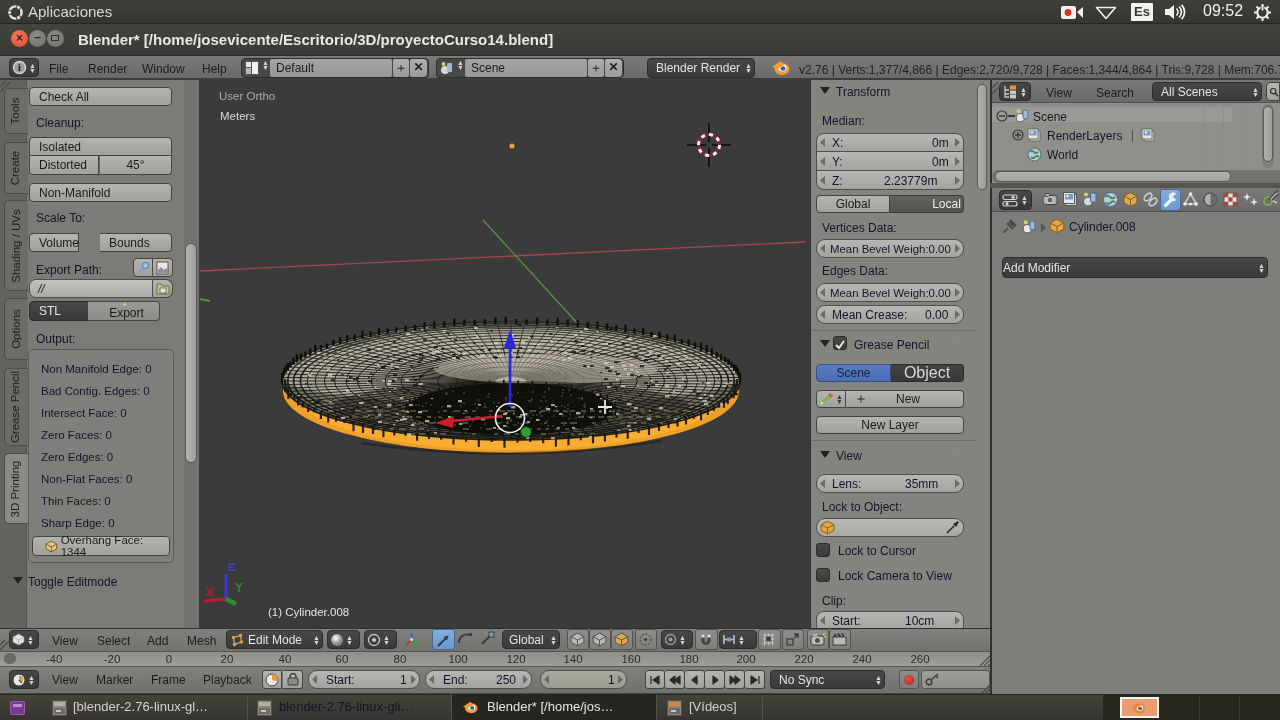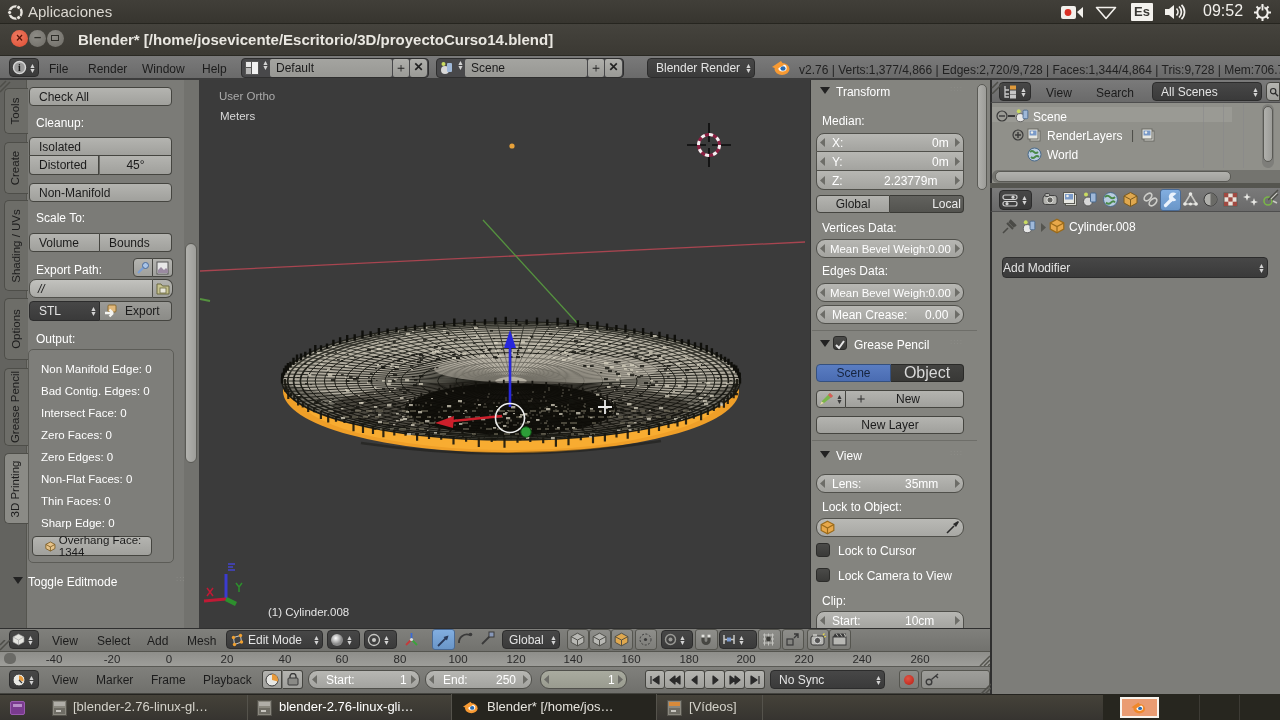--- a/index.html
+++ b/index.html
@@ -1,20 +1,20 @@
 <!DOCTYPE html>
 <html><head><meta charset="utf-8"><style>
 *{margin:0;padding:0;box-sizing:border-box;}
 html,body{width:1280px;height:720px;overflow:hidden;font-family:"Liberation Sans",sans-serif;}
 body{position:relative;background:#7c7c78;}
 .abs{position:absolute;}
 .btn{position:absolute;background:linear-gradient(#b4b4b0,#a0a09c);border:1px solid #454540;border-radius:4px;color:#1b1b1b;font-size:12px;display:flex;align-items:center;}
 .pill{position:absolute;background:linear-gradient(#b7b7b3,#a3a39f);border:1px solid #50504b;border-radius:9px;color:#1b1b1b;font-size:12px;display:flex;align-items:center;}
 .dk{position:absolute;background:linear-gradient(#474747,#3a3a3a);border:1px solid #2c2c2c;border-radius:4px;color:#e4e4e4;font-size:12px;display:flex;align-items:center;}
-.lbl{position:absolute;color:#ffffff;font-size:12px;white-space:nowrap;}
+.lbl{position:absolute;color:#0f172a;font-size:12px;white-space:nowrap;}
 .mnu{color:#1c1c1c;font-size:12px;white-space:nowrap;position:absolute;}
 .grip{position:absolute;color:#8f8f8b;font-size:8px;letter-spacing:1px;}
 .spin{display:flex;flex-direction:column;justify-content:center;line-height:5px;font-size:7px;color:#d4d4d4;padding:0 2px;}
 </style></head><body>
 <div class="abs" style="left:0;top:0;width:1280px;height:24px;background:linear-gradient(#413f39,#37352f);border-bottom:1px solid #26251f;">
 <svg class="abs" style="left:7px;top:4px;" width="17" height="17" viewBox="0 0 17 17">
       <circle cx="8.5" cy="8.5" r="6.1" fill="none" stroke="#e7e4de" stroke-width="2.4"></circle>
       <circle cx="2.6" cy="8.5" r="2.1" fill="#e7e4de" stroke="#37352f" stroke-width="1"></circle>
       <circle cx="11.6" cy="3.4" r="2.1" fill="#e7e4de" stroke="#37352f" stroke-width="1"></circle>
       <circle cx="11.6" cy="13.6" r="2.1" fill="#e7e4de" stroke="#37352f" stroke-width="1"></circle>
@@ -126,21 +126,21 @@
 <div class="abs" style="left:3px;top:453px;width:25px;height:71px;display:flex;align-items:center;justify-content:center;">
     <span style="transform:rotate(-90deg);white-space:nowrap;font-size:11.5px;color:#1d1d1d;">3D Printing</span>
   </div>
 <div class="btn" style="left:29px;top:87px;width:143px;height:19px;padding-left:9px;">Check All</div>
 <div class="lbl" style="left:36px;top:116px;">Cleanup:</div>
 <div class="btn" style="left:29px;top:137px;width:143px;height:19px;padding-left:9px;border-radius:4px 4px 0 0;">Isolated</div>
 <div class="btn" style="left:29px;top:156px;width:70px;height:19px;padding-left:9px;border-radius:0 0 0 4px;border-top:none;">Distorted</div>
 <div class="btn" style="left:99px;top:156px;width:73px;height:19px;border-radius:0 0 4px 0;border-top:none;border-left:1px solid #6a6a66;justify-content:center;">45°</div>
 <div class="btn" style="left:29px;top:183px;width:143px;height:19px;padding-left:9px;">Non-Manifold</div>
 <div class="lbl" style="left:36px;top:211px;">Scale To:</div>
-<div class="btn" style="left:29px;top:233px;width:71px;height:19px;padding-left:9px;border-radius:4px 0 0 4px;">Volume</div>
+<div class="btn" style="left:29px;top:233px;width:50px;height:19px;padding-left:9px;border-radius:4px 0 0 4px;">Volume</div>
 <div class="btn" style="left:100px;top:233px;width:72px;height:19px;padding-left:9px;border-radius:0 4px 4px 0;border-left:none;">Bounds</div>
 <div class="lbl" style="left:36px;top:263px;">Export Path:</div>
 <div class="btn" style="left:133px;top:258px;width:20px;height:19px;border-radius:4px 0 0 4px;">
     <svg width="14" height="14" viewBox="0 0 14 14" style="margin:auto">
       <path d="M2 12 L8 6" stroke="#7a9fd4" stroke-width="2.2"></path>
       <circle cx="9.5" cy="4.5" r="3" fill="#a8c4e8" stroke="#4a6a9a" stroke-width="1"></circle>
     </svg>
   </div>
 <div class="btn" style="left:153px;top:258px;width:20px;height:19px;border-radius:0 4px 4px 0;border-left:none;">
     <svg width="13" height="14" viewBox="0 0 13 14" style="margin:auto">
@@ -149,38 +149,38 @@
     </svg>
   </div>
 <div class="pill" style="left:29px;top:279px;width:124px;height:19px;padding-left:8px;border-radius:7px 0 0 7px;background:linear-gradient(#c2c2be,#aaaaa6);font-style:italic;">//</div>
 <div class="btn" style="left:153px;top:279px;width:20px;height:19px;border-radius:0 7px 7px 0;border-left:none;">
     <svg width="14" height="13" viewBox="0 0 14 13" style="margin:auto">
       <path d="M1 2 h4 l1.5 2 H13 v8 H1 z" fill="#c8c490" stroke="#6a6840" stroke-width="1"></path>
       <rect x="4" y="6" width="6" height="5" fill="#e8e6da" stroke="#6a6840" stroke-width="0.8"></rect>
     </svg>
   </div>
 <div class="dk" style="left:29px;top:301px;width:71px;height:20px;padding-left:9px;border-radius:4px 0 0 4px;">STL<span class="spin" style="margin-left:auto;">▲<br>▼</span></div>
-<div class="btn" style="left:100px;top:301px;width:72px;height:20px;background:linear-gradient(#9b9b97,#8b8b87);border-left:none;border-radius:0 4px 4px 0;">
+<div class="btn" style="left:88px;top:301px;width:72px;height:20px;background:linear-gradient(#9b9b97,#8b8b87);border-left:none;border-radius:0 4px 4px 0;flex-direction:column;">
     <svg width="16" height="14" viewBox="0 0 16 14" style="margin-left:3px">
       <rect x="5" y="1" width="8" height="7" rx="1" fill="#e0b87a" stroke="#8a6a30" stroke-width="1"></rect>
       <path d="M2 9 h8 m0 0 l-3.5-3.5 M10 9 l-3.5 3.5" stroke="#f4f4f0" stroke-width="2.4" fill="none"></path>
     </svg>
     <span style="margin-left:6px;">Export</span>
   </div>
 <div class="lbl" style="left:36px;top:332px;">Output:</div>
 <div class="abs" style="left:28px;top:349px;width:146px;height:214px;border:1px solid #5c5c57;border-radius:5px;background:#7e7e7a;"></div>
 <div class="lbl" style="left:41px;top:363px;font-size:11.5px;">Non Manifold Edge: 0</div>
 <div class="lbl" style="left:41px;top:385px;font-size:11.5px;">Bad Contig. Edges: 0</div>
 <div class="lbl" style="left:41px;top:407px;font-size:11.5px;">Intersect Face: 0</div>
 <div class="lbl" style="left:41px;top:429px;font-size:11.5px;">Zero Faces: 0</div>
 <div class="lbl" style="left:41px;top:451px;font-size:11.5px;">Zero Edges: 0</div>
 <div class="lbl" style="left:41px;top:473px;font-size:11.5px;">Non-Flat Faces: 0</div>
 <div class="lbl" style="left:41px;top:495px;font-size:11.5px;">Thin Faces: 0</div>
 <div class="lbl" style="left:41px;top:517px;font-size:11.5px;">Sharp Edge: 0</div>
-<div class="btn" style="left:32px;top:536px;width:120px;height:20px;padding-left:12px;font-size:11.5px;">
+<div class="btn" style="left:32px;top:536px;width:138px;height:20px;padding-left:12px;font-size:11.5px;">
     <svg width="13" height="13" viewBox="0 0 13 13">
       <path d="M6.5 1 L12 4 v5 L6.5 12 L1 9 V4 Z" fill="#e8c48a" stroke="#7a5a20" stroke-width="1"></path>
       <path d="M1 4 L6.5 7 L12 4 M6.5 7 v5" stroke="#7a5a20" stroke-width="1" fill="none"></path>
     </svg>
     <span style="margin-left:3px;">Overhang Face: 1344</span>
   </div>
 <div class="abs" style="left:13px;top:577px;width:0;height:0;border-left:5px solid transparent;border-right:5px solid transparent;border-top:7px solid #222;"></div>
 <div class="lbl" style="left:28px;top:575px;">Toggle Editmode</div>
 <div class="grip" style="left:176px;top:574px;">::::</div>
 <div class="abs" style="left:184px;top:80px;width:15px;height:548px;background:#72726e;"></div>
@@ -1292,21 +1292,21 @@
     <rect x="4" y="10" width="5" height="2" fill="#c8c6c0"></rect>
   </svg>
 <div class="abs" style="left:73px;top:699px;font-size:13px;color:#d4d2ca;">[blender-2.76-linux-gl…</div>
 <div class="abs" style="left:247px;top:695px;width:1px;height:25px;background:#55534c;"></div>
 <svg class="abs" style="left:257px;top:700px;" width="15" height="16" viewBox="0 0 15 16">
     <rect x="0.5" y="0.5" width="14" height="15" fill="#8a887f" stroke="#55534c"></rect>
     <rect x="2" y="2" width="11" height="4" fill="#b0aea8"></rect>
     <rect x="2" y="8" width="11" height="6" fill="#6e6c64"></rect>
     <rect x="4" y="10" width="5" height="2" fill="#c8c6c0"></rect>
   </svg>
-<div class="abs" style="left:279px;top:699px;font-size:13px;color:#ffffff;">blender-2.76-linux-gli…</div>
+<div class="abs" style="left:279px;top:699px;font-size:13px;color:#0f172a;">blender-2.76-linux-gli…</div>
 <div class="abs" style="left:451px;top:694px;width:206px;height:26px;background:#26251f;border-left:1px solid #55534c;border-right:1px solid #55534c;"></div>
 <svg class="abs" style="left:462px;top:700px;" width="17" height="15" viewBox="0 0 20 18">
     <ellipse cx="11" cy="10" rx="7.5" ry="6" fill="#f79a33"></ellipse>
     <ellipse cx="11.5" cy="9" rx="4.2" ry="3.4" fill="#ffffff"></ellipse>
     <ellipse cx="12" cy="9.5" rx="2.6" ry="2.2" fill="#2a6bb0"></ellipse>
     <path d="M1 8 L10 2 L13 6 L6 10 Z" fill="#f79a33"></path>
   </svg>
 <div class="abs" style="left:487px;top:699px;font-size:13px;color:#e6e4de;">Blender* [/home/jos…</div>
 <svg class="abs" style="left:667px;top:700px;" width="15" height="16" viewBox="0 0 15 16">
     <rect x="0.5" y="0.5" width="14" height="15" fill="#8a887f" stroke="#55534c"></rect>

